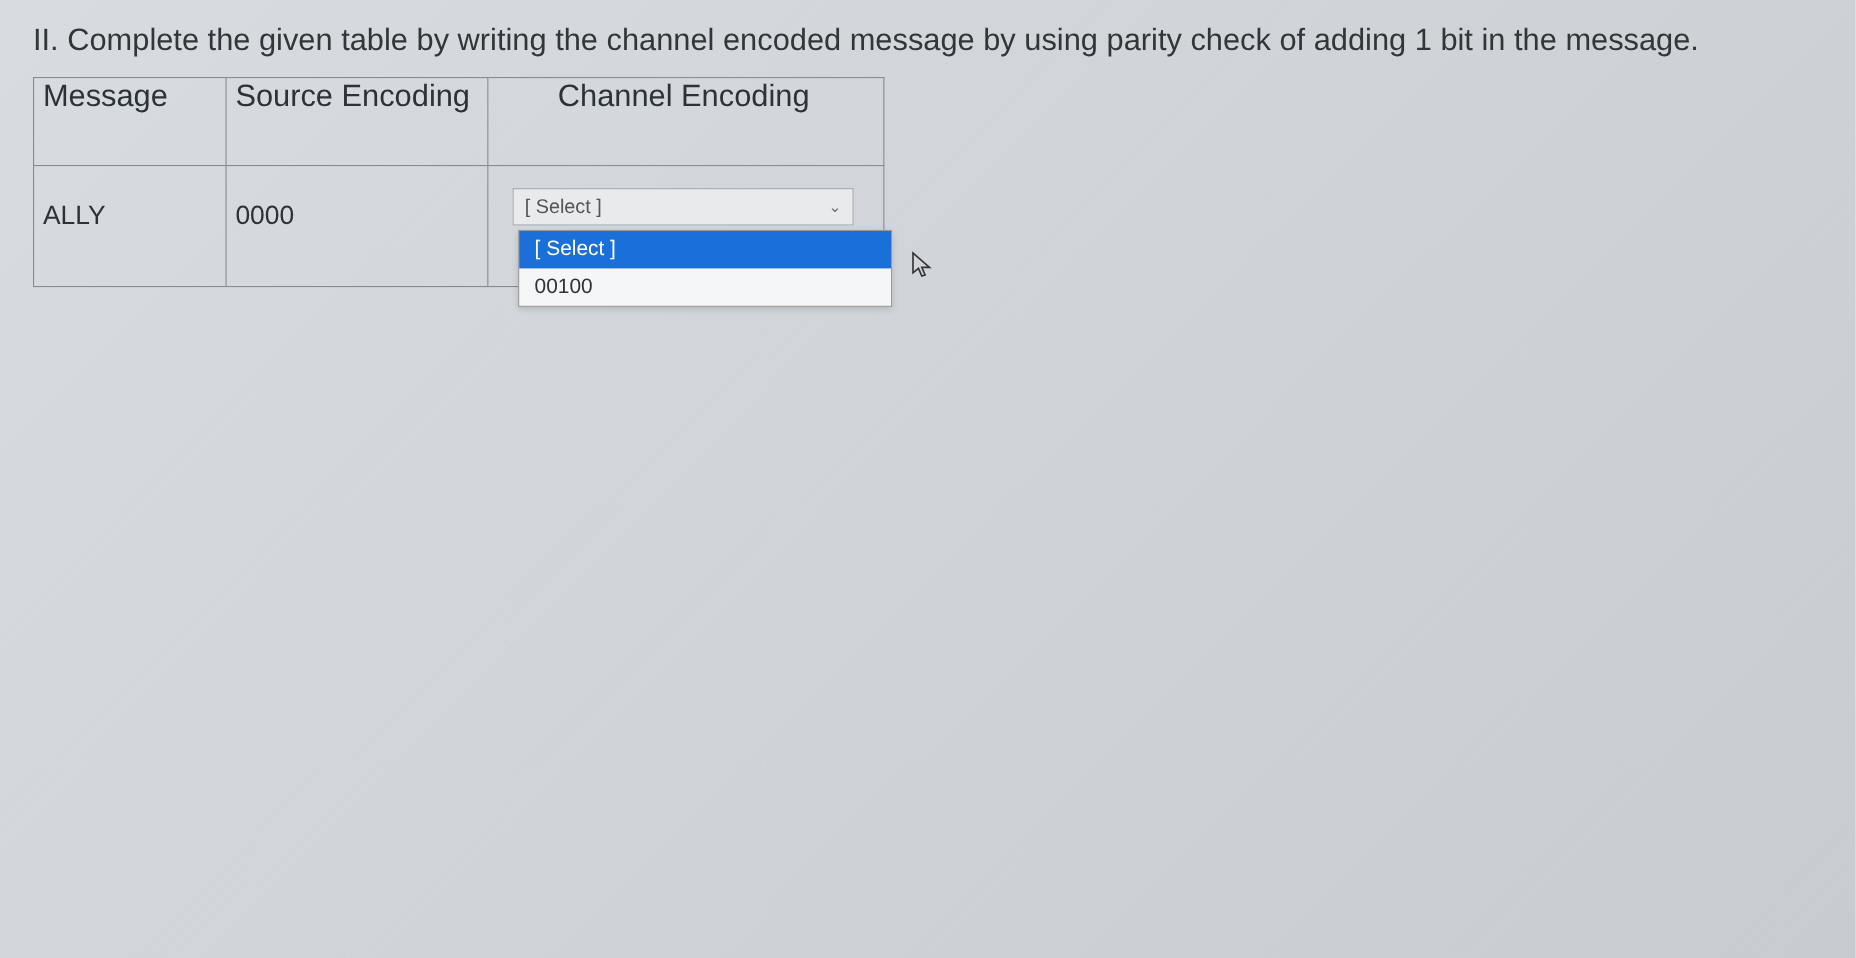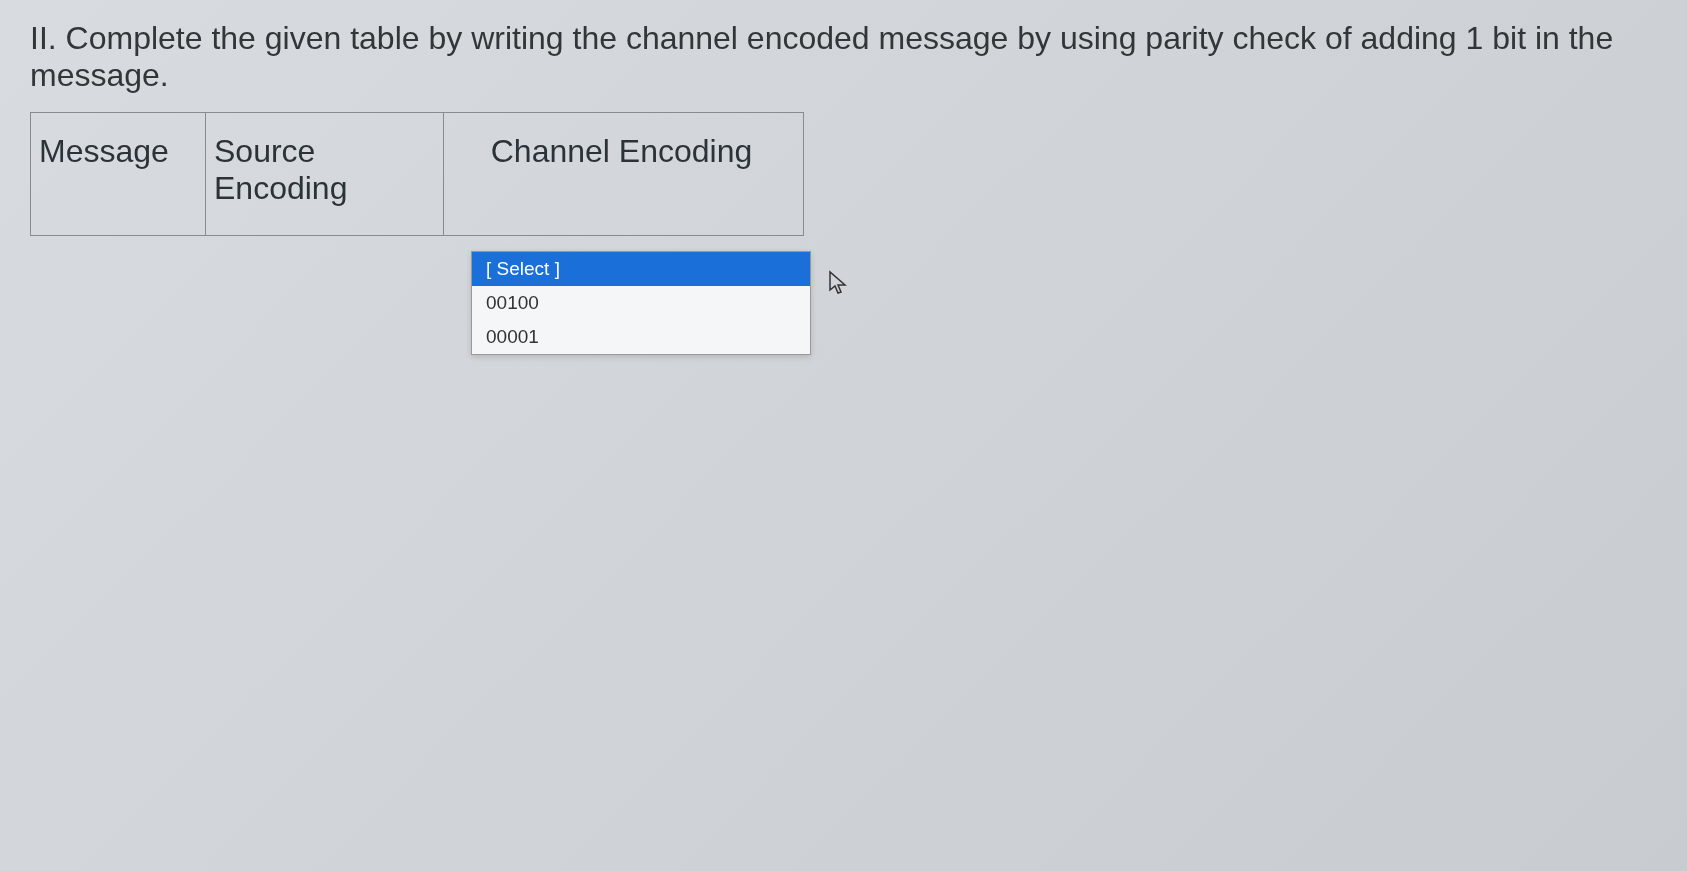--- a/index.html
+++ b/index.html
@@ -9,43 +9,43 @@
     }
     body {
       font-family: -apple-system, BlinkMacSystemFont, "Segoe UI", Helvetica, Arial, sans-serif;
       background: linear-gradient(135deg, #d8dce0 0%, #c8ccd0 100%);
       padding: 20px 30px;
       width: 1687px;
       height: 871px;
       color: #2c3338;
     }
     .instruction {
-      font-size: 32px;
+      font-size: 28px;
       color: #333638;
       margin-bottom: 18px;
       font-weight: 400;
     }
     .table-container {
       position: relative;
     }
     table {
       border-collapse: collapse;
       background: transparent;
     }
     th, td {
       border: 1px solid #888c90;
       padding: 0;
       text-align: left;
       vertical-align: top;
       font-weight: 400;
     }
     th {
-      font-size: 32px;
+      font-size: 28px;
       color: #2c3338;
-      padding: 20px 12px 28px 8px;
+      padding: 0 12px 28px 8px;
       height: 80px;
     }
     .col-message {
       width: 175px;
     }
     .col-source {
       width: 238px;
     }
     .col-channel {
       width: 360px;
@@ -122,27 +122,36 @@
 <div class="table-container">
   <table>
     <thead>
       <tr>
         <th class="col-message">Message</th>
         <th class="col-source">Source Encoding</th>
         <th class="col-channel">Channel Encoding</th>
       </tr>
     </thead>
     <tbody>
+      <tr class="data-row">
+        <td>ALLY</td>
+        <td>0000</td>
+        <td class="select-cell">
+          <div class="select-box">
+            <span>[ Select ]</span>
+            <span class="chevron">⌄</span>
+          </div>
+        </td>
+      </tr>
     </tbody>
   </table>
 
   <div class="dropdown">
     <div class="dropdown-item selected">[ Select ]</div>
     <div class="dropdown-item">00100</div>
-    <div class="dropdown-item">00001</div>
   </div>
 
   <div class="cursor-icon">
     <svg viewBox="0 0 20 26">
       <path d="M2 2 L2 20 L7 16 L10 23 L13 22 L10 15 L17 15 Z" fill="none" stroke="#333" stroke-width="1.5"></path>
     </svg>
   </div>
 </div>
 
 </body></html>

